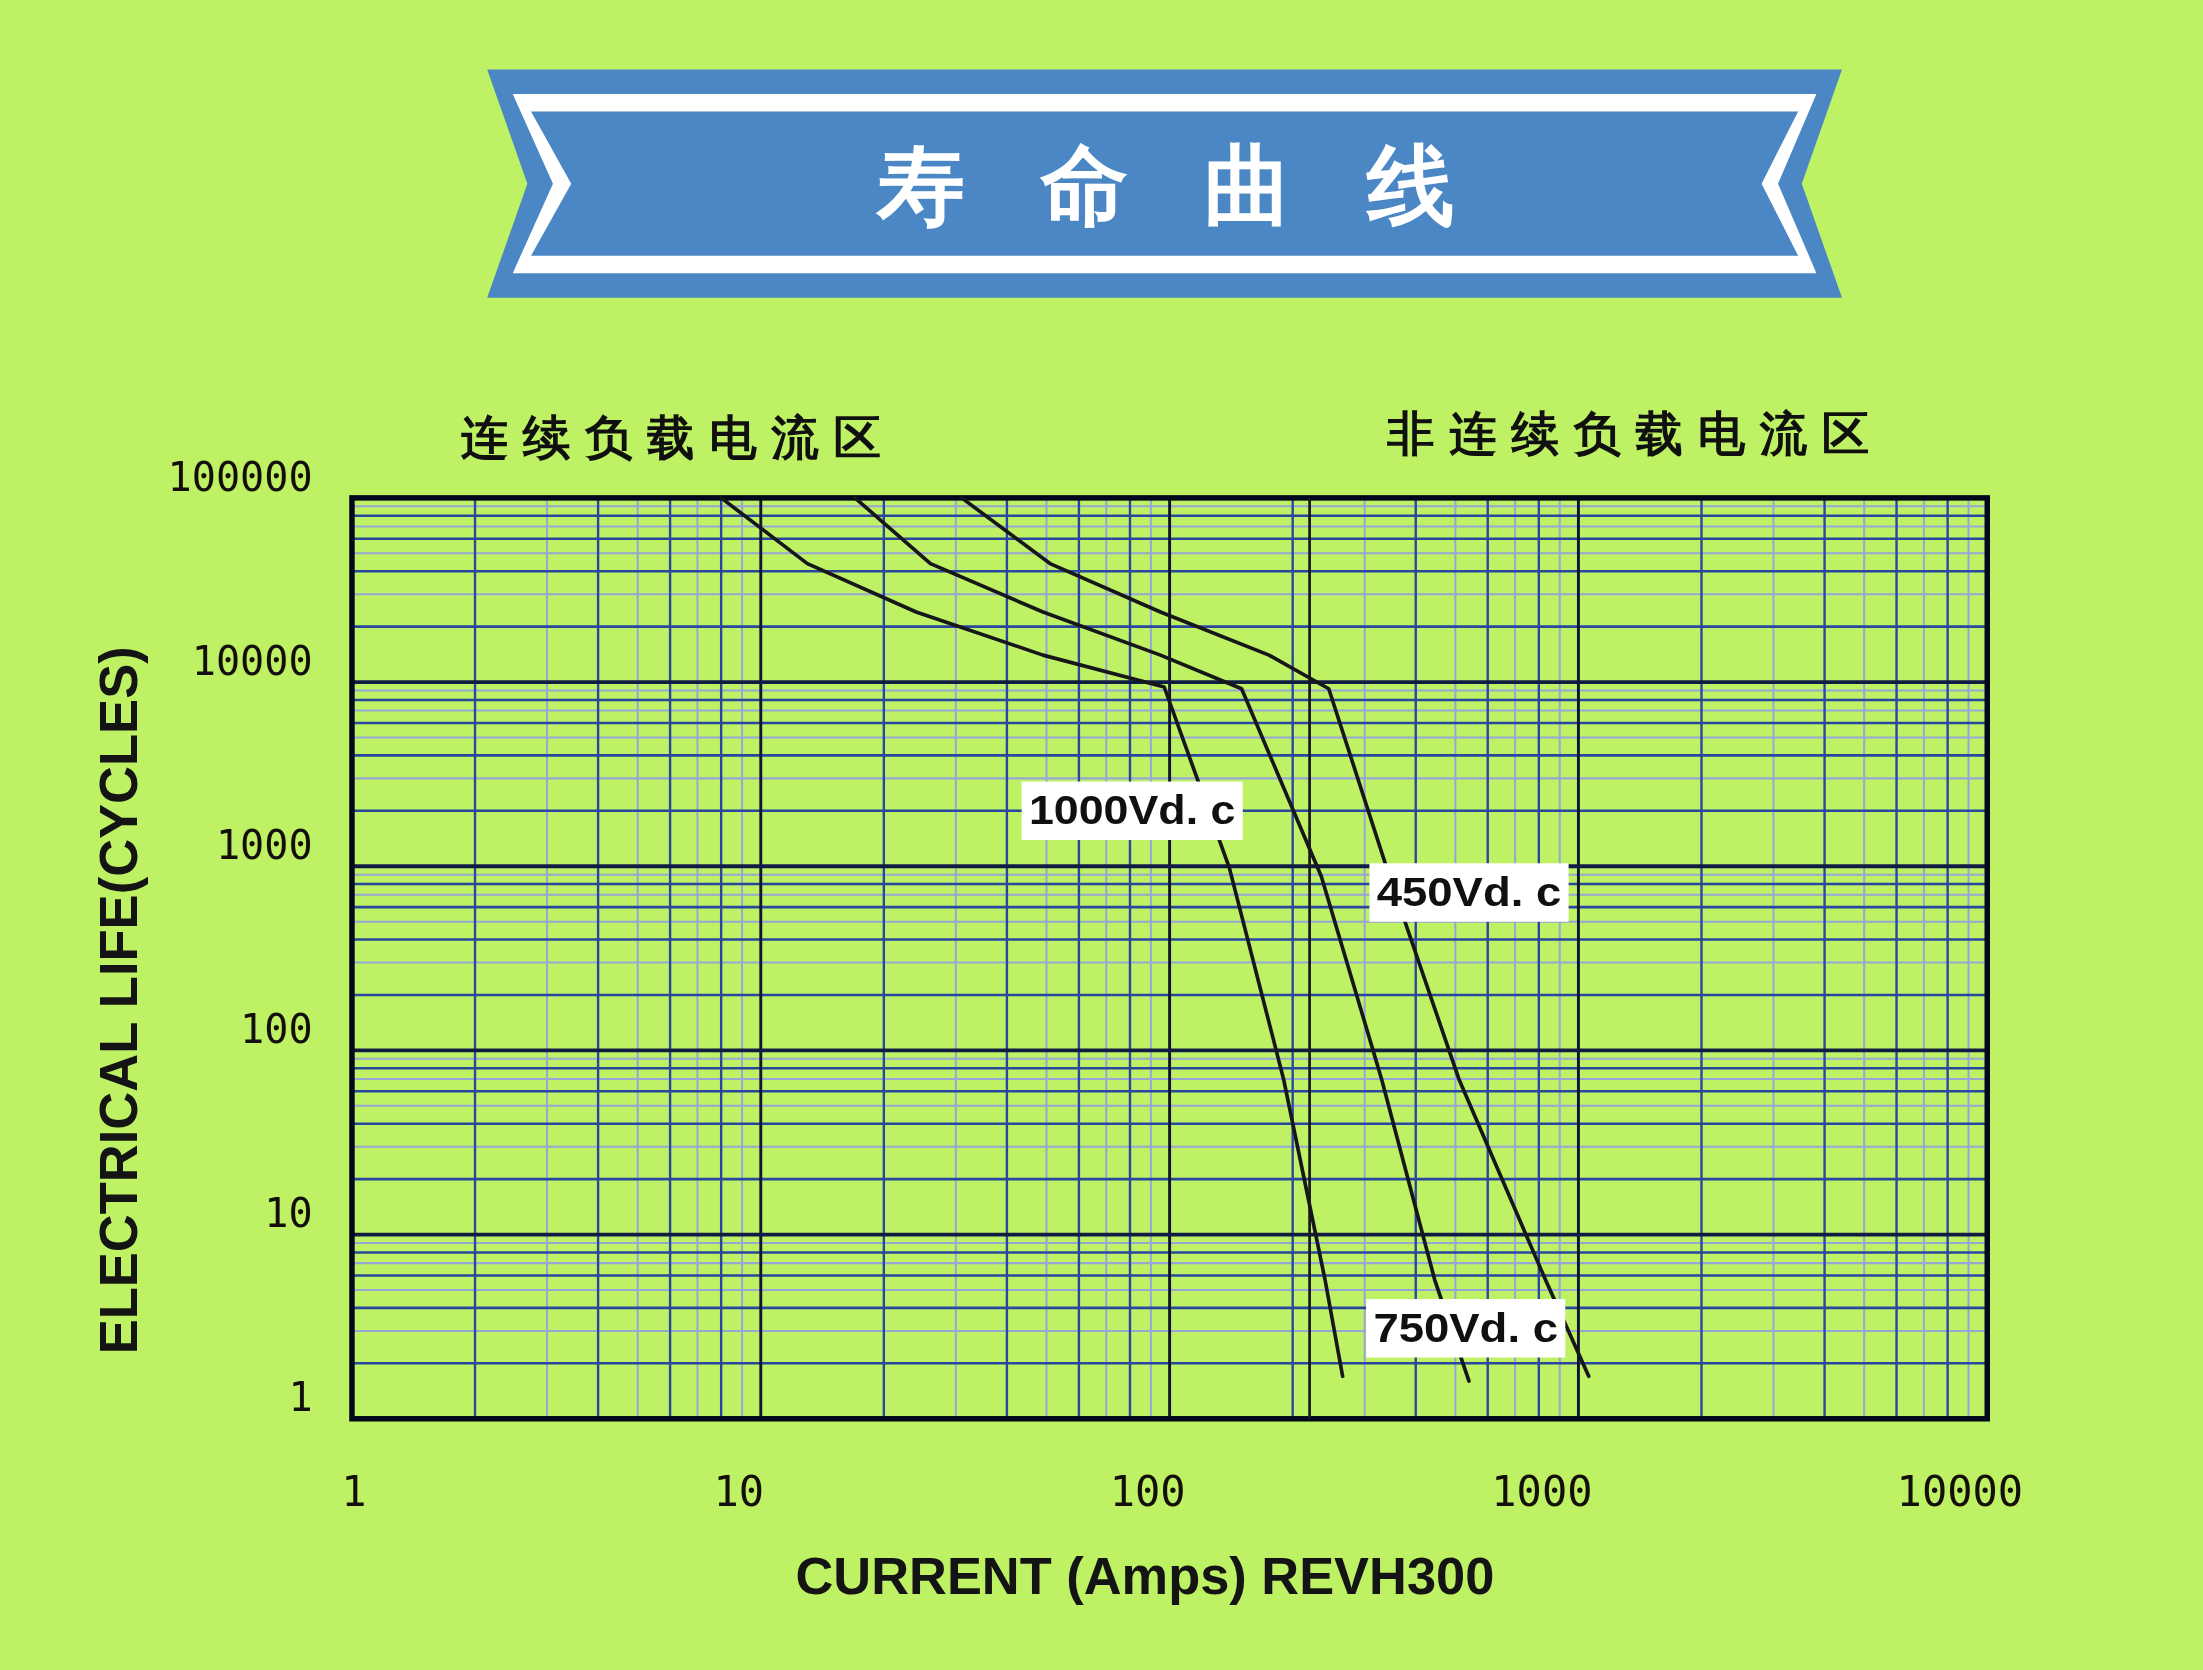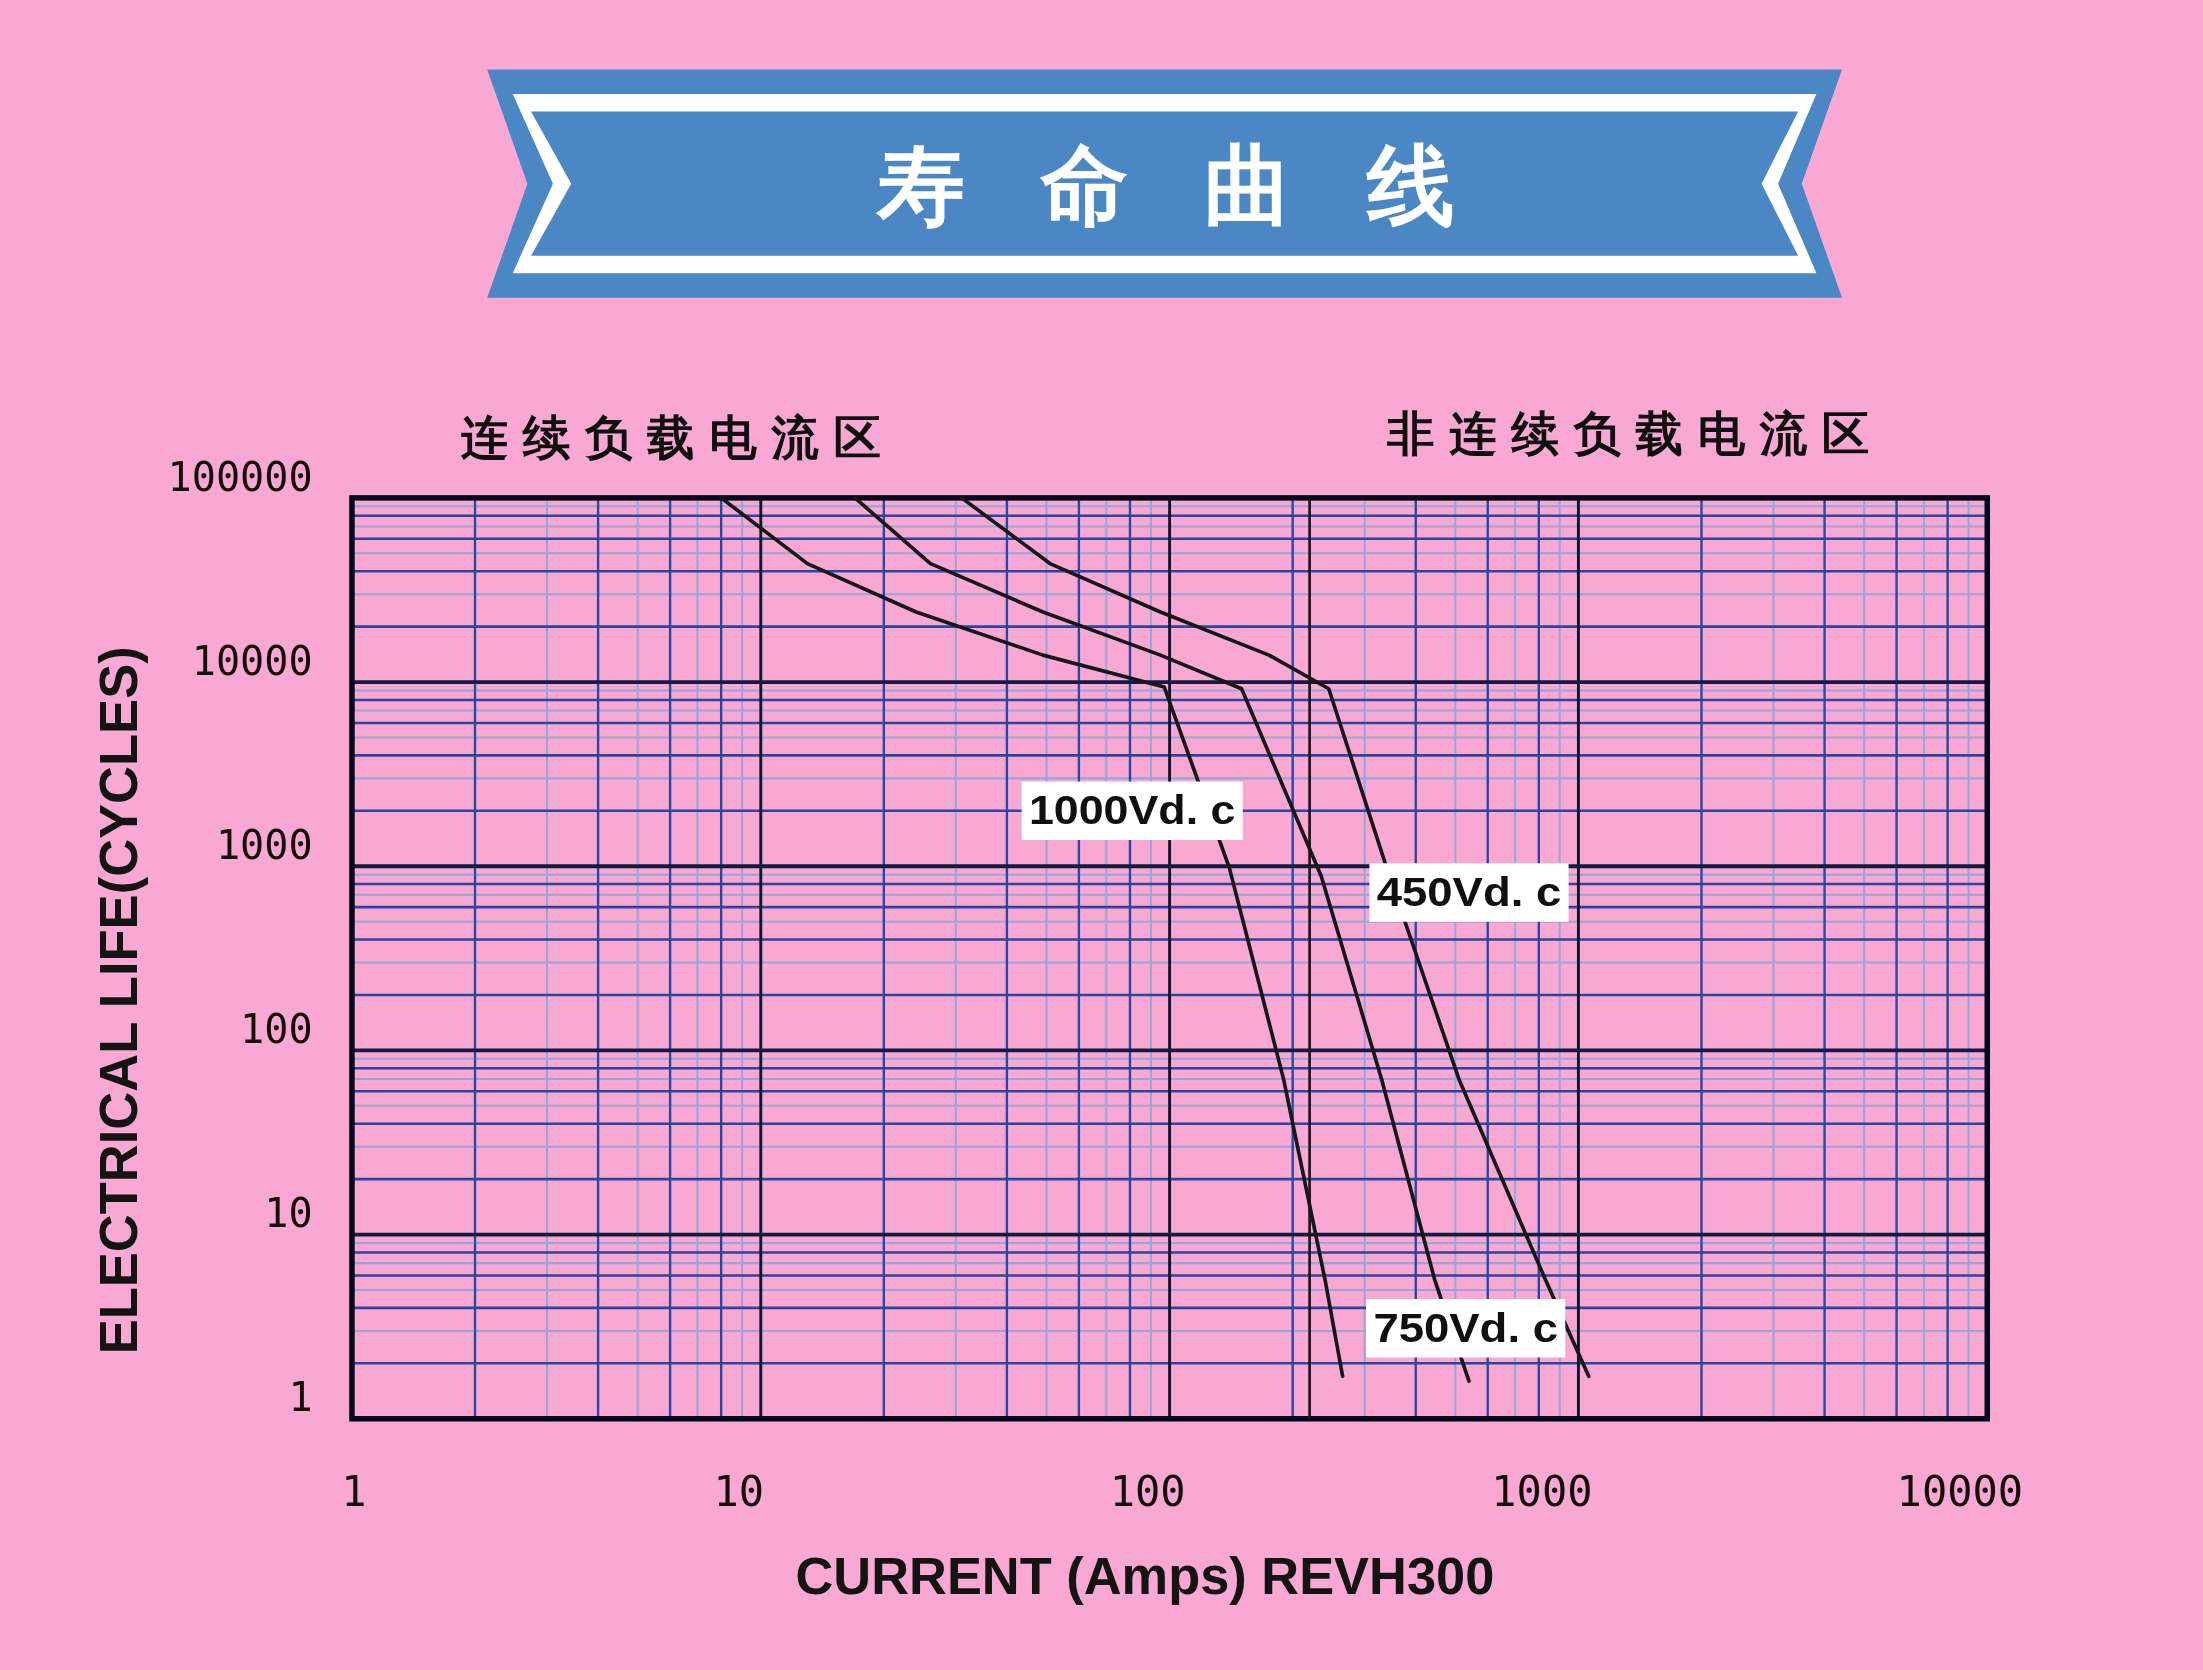--- a/index.html
+++ b/index.html
@@ -1,16 +1,16 @@
 <!DOCTYPE html>
 <html style="font-size:14.6px"><head>
 <meta charset="utf-8">
 <style>
   html,body{margin:0;padding:0;background:#ffffff;}
-  .page{width:2204px;height:1670px;background:#f9a8d4;position:relative;overflow:hidden;
+  .page{width:2204px;height:1670px;background:#bef264;position:relative;overflow:hidden;
         font-family:"Liberation Sans",sans-serif;}
   svg text{font-family:"Liberation Sans",sans-serif;}
   .banner-title{font-weight:bold;font-size:96px;fill:#ffffff;letter-spacing:28px;}
   .region-label{font-weight:bold;font-size:52px;fill:#101010;letter-spacing:16px;
                 font-family:"Liberation Serif",serif;}
   .axis-title{font-weight:bold;fill:#141414;}
   .tick-text{font-family:"DejaVu Sans Mono","Liberation Mono",monospace;fill:#140f0a;}
 </style>
 </head>
 <body>

